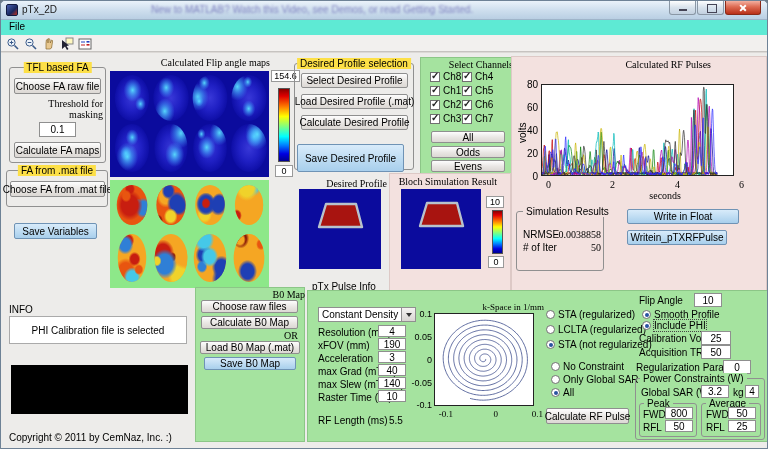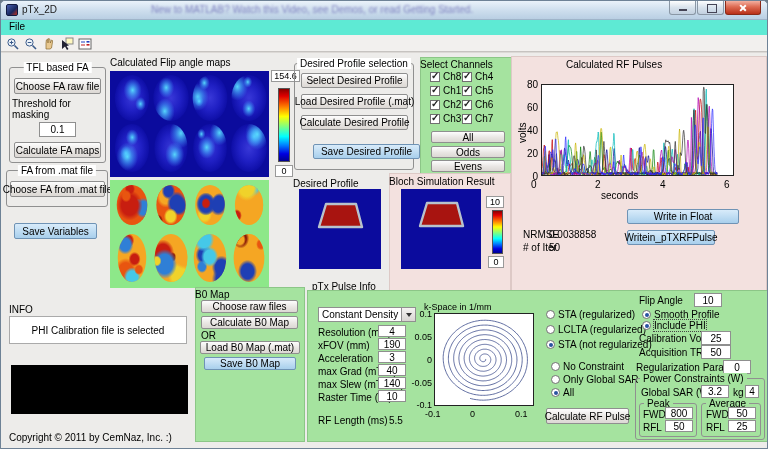--- a/index.html
+++ b/index.html
@@ -28,34 +28,34 @@
   .toolbar{position:absolute;left:0;top:34px;right:0;height:17px;background:#f2f0ee;border-bottom:1px solid #c6c3c0;}
   .ticon{position:absolute;top:1px;width:16px;height:15px;display:flex;align-items:center;justify-content:center;}
   .btn{position:absolute;display:flex;align-items:center;justify-content:center;white-space:nowrap;
     background:linear-gradient(#fdfdfd,#e9e6e3 55%,#dcd8d4);border:1px solid #8f8f8f;border-radius:2px;}
   .btn.blue{background:linear-gradient(#d8ebfa,#a8cfec);border-color:#6f93b5;}
   .edit{position:absolute;background:#fff;border:1px solid #8f8f8f;display:flex;align-items:center;justify-content:center;}
   .lbl{position:absolute;white-space:nowrap;}
   .fs{position:absolute;border:1px solid #909090;border-radius:3px;}
   .leg{position:absolute;top:-6px;padding:0 3px;line-height:11px;white-space:nowrap;}
   .leg.c{left:50%;transform:translateX(-50%);}
-  .bg-gray{background:#ffffff;} .bg-green{background:#a5e39f;} .bg-pink{background:#f3e1df;}
+  .bg-gray{background:#fde047;} .bg-green{background:#a5e39f;} .bg-pink{background:#f3e1df;}
   .panel-green{position:absolute;background:#a5e39f;border:1px solid #8cc687;}
   .panel-pink{position:absolute;background:#f3e1df;border:1px solid #ddc9c6;}
   .cb{position:absolute;width:10px;height:10px;background:#fff;border:1px solid #707070;}
   .cb.on::after{content:"\2713";position:absolute;left:0;top:-3px;color:#222;font-weight:bold;font-size:10px;}
   .radio{position:absolute;width:9px;height:9px;border-radius:50%;background:#fff;border:1px solid #707070;}
   .radio.on::after{content:"";position:absolute;left:1.5px;top:1.5px;width:4px;height:4px;border-radius:50%;background:#2a52a0;}
   .plot{position:absolute;background:#fff;border:1px solid #222;}
   .bluesq{position:absolute;background:#0b0b9d;}
   .jet{background:linear-gradient(to bottom,#870000 0%,#e00000 10%,#ff8000 25%,#ffff00 38%,#80ff80 52%,#00ffff 66%,#0080ff 78%,#0000e0 90%,#000090 100%);border:1px solid #555;}
   .cbarbox{position:absolute;background:#fff;border:1px solid #999;display:flex;align-items:center;justify-content:center;font-size:9px;}
   .tick{position:absolute;color:#000;}
   .t9{font-size:9px;}
-  .ctr{text-align:left;} .rgt{text-align:right;}
+  .ctr{text-align:right;font-family:Liberation Serif, serif;} .rgt{text-align:right;}
   .vlabel{position:absolute;transform:rotate(-90deg);transform-origin:0 0;}
   .dd{position:absolute;background:#fff;border:1px solid #8f8f8f;display:flex;align-items:stretch;}
   .ddtext{flex:1;padding:1px 0 0 3px;white-space:nowrap;overflow:hidden;}
   .ddarrow{width:14px;background:linear-gradient(#f4f3f2,#d8d5d2);border-left:1px solid #8f8f8f;display:flex;align-items:center;justify-content:center;}
   .ddarrow::after{content:"";border:3px solid transparent;border-top:4px solid #333;margin-top:4px;}
   .infobox{position:absolute;background:#fff;border:1px solid #aaa;display:flex;align-items:center;justify-content:center;}
   .blackbox{position:absolute;background:#000;}
   .focusdot{outline:1px dotted #444;}
 </style>
 </head>
@@ -364,21 +364,21 @@
         </g>
       </svg>
   </div>
 
   <div class="fs" style="left:293px;top:62px;width:120px;height:107px">
     <span class="leg c bg-gray">Desired Profile selection</span>
   </div>
   <div class="btn" style="left:300px;top:93px;width:107px;height:15px">Load Desired Profile (.mat)</div>
   <div class="btn" style="left:300px;top:72px;width:107px;height:15px">Select Desired Profile</div>
   <div class="btn" style="left:300px;top:114px;width:107px;height:15px">Calculate Desired Profile</div>
-  <div class="btn blue" style="left:312px;top:143px;width:107px;height:15px">Save Desired Profile</div>
+  <div class="btn blue" style="left:296px;top:143px;width:107px;height:28px">Save Desired Profile</div>
 
   <div class="panel-green" style="left:419px;top:56px;width:93px;height:117px"></div>
   <div class="lbl ctr" style="left:419px;top:58px;width:93px">Select Channels</div>
   <div class="cb on" style="left:429px;top:71px"></div>
   <span class="lbl" style="left:442px;top:70px">Ch8</span>
   <div class="cb on" style="left:461px;top:71px"></div>
   <span class="lbl" style="left:474px;top:70px">Ch4</span>
   <div class="cb on" style="left:429px;top:85px"></div>
   <span class="lbl" style="left:442px;top:84px">Ch1</span>
   <div class="cb on" style="left:461px;top:85px"></div>
@@ -433,26 +433,29 @@
   <span class="tick rgt" style="left:513px;top:101px;width:24px">60</span>
   <span class="tick rgt" style="left:513px;top:124px;width:24px">40</span>
   <span class="tick rgt" style="left:513px;top:147px;width:24px">20</span>
   <span class="tick rgt" style="left:513px;top:170px;width:24px">0</span>
   <span class="tick ctr" style="left:530px;top:178px;width:20px">0</span>
   <span class="tick ctr" style="left:594px;top:178px;width:20px">2</span>
   <span class="tick ctr" style="left:659px;top:178px;width:20px">4</span>
   <span class="tick ctr" style="left:723px;top:178px;width:20px">6</span>
   <div class="lbl ctr" style="left:600px;top:189px;width:80px">seconds</div>
 
+  <div class="fs" style="left:515px;top:210px;width:88px;height:60px">
+    <span class="leg bg-pink" style="left:6px">Simulation Results</span>
+  </div>
   <span class="lbl" style="left:522px;top:228px">NRMSE</span>
   <span class="lbl ctr" style="left:548px;top:228px;width:52px">0.0038858</span>
   <span class="lbl" style="left:522px;top:241px"># of Iter</span>
   <span class="lbl ctr" style="left:548px;top:241px;width:52px">50</span>
   <div class="btn blue" style="left:626px;top:208px;width:112px;height:15px">Write in Float</div>
-  <div class="btn blue" style="left:626px;top:229px;width:88px;height:15px">Writein_pTXRFPulse</div>
+  <div class="btn blue" style="left:626px;top:229px;width:100px;height:15px">Writein_pTXRFPulse</div>
 
   <div class="panel-green" style="left:194px;top:286px;width:110px;height:155px"></div>
   <div class="lbl ctr" style="left:194px;top:288px;width:110px">B0 Map</div>
   <div class="btn" style="left:200px;top:299px;width:97px;height:13px">Choose raw files</div>
   <div class="btn" style="left:200px;top:315px;width:97px;height:13px">Calculate B0 Map</div>
   <div class="lbl ctr" style="left:200px;top:329px;width:97px">OR</div>
   <div class="btn" style="left:199px;top:340px;width:100px;height:13px">Load B0 Map (.mat)</div>
   <div class="btn blue" style="left:203px;top:356px;width:92px;height:13px">Save B0 Map</div>
 
   <span class="lbl" style="left:311px;top:280px">pTx Pulse Info</span>

